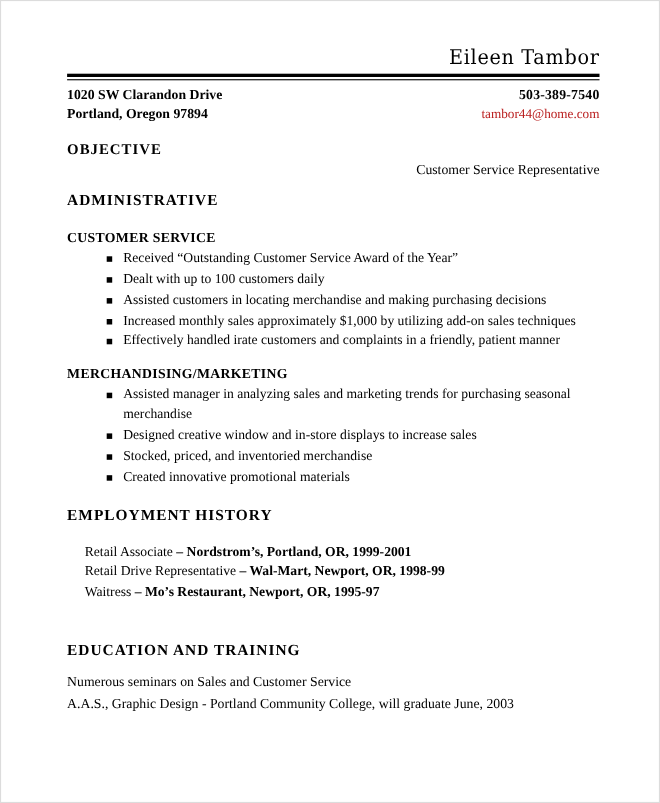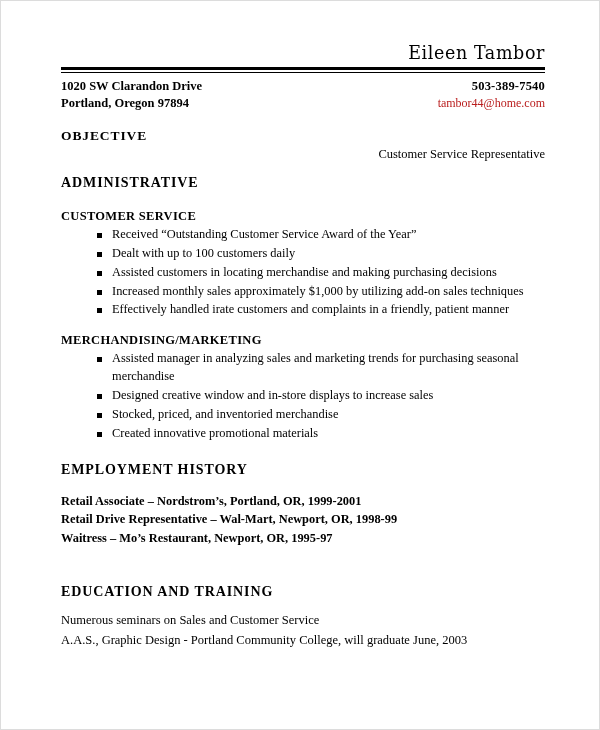--- a/index.html
+++ b/index.html
@@ -136,21 +136,22 @@
   }
 
   .job-list {
     margin-top: 14px;
   }
   .job {
     font-size: 12.4px;
     line-height: 1.52;
   }
   .job .title {
-    font-weight: bold;
+    font-weight: normal;
+    margin-left: 16px;
   }
   .job .detail {
     font-weight: bold;
   }
 
   .edu-list {
     margin-top: 11px;
   }
   .edu-line {
     text-align: left;

